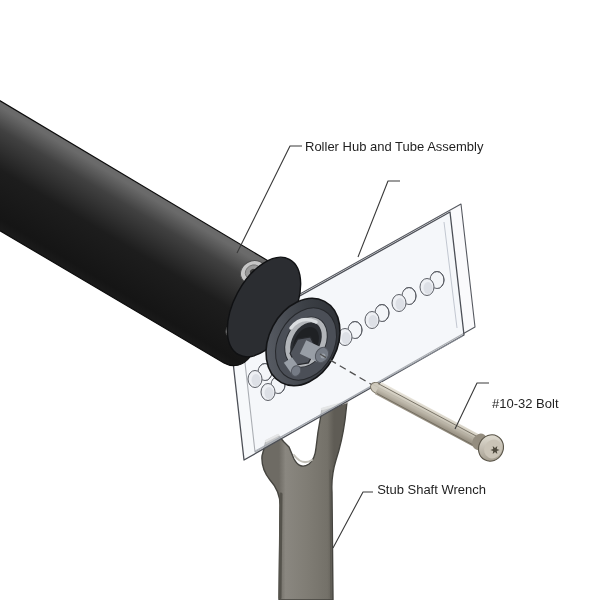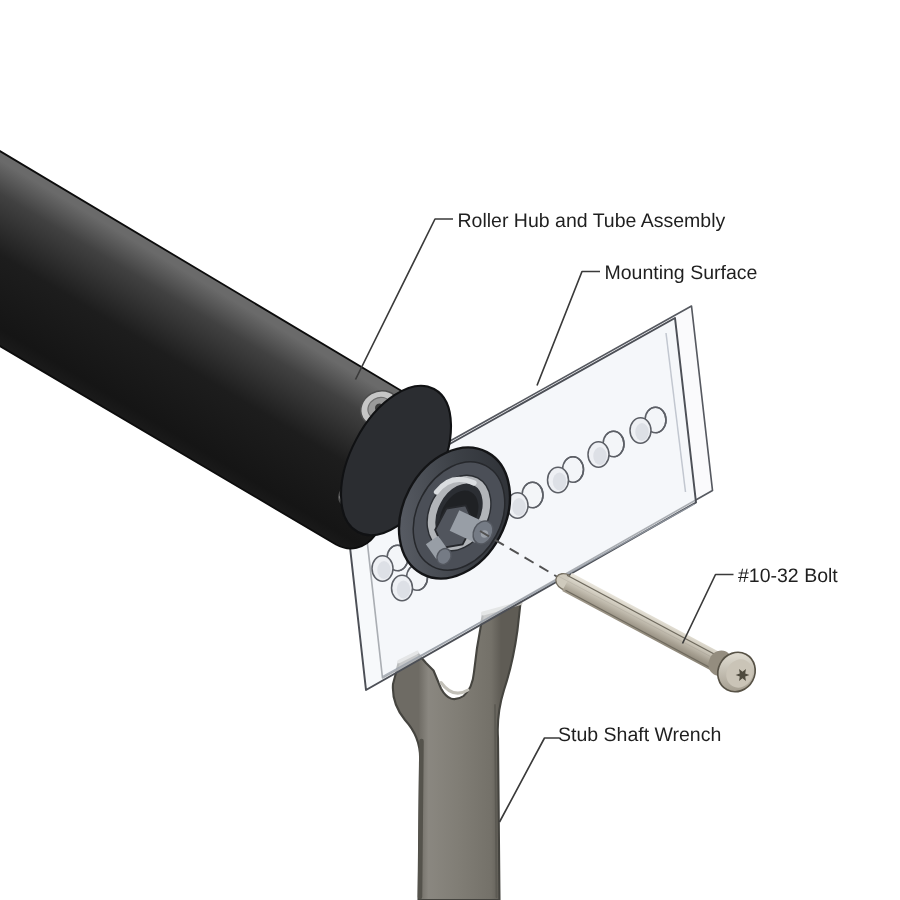--- a/index.html
+++ b/index.html
@@ -11,21 +11,21 @@
     overflow: hidden;
   }
   #drawing { position: absolute; left: 0; top: 0; }
   .callout {
     position: absolute;
     font-size: 13px;
     line-height: 16px;
     color: #1f1f1f;
     white-space: nowrap;
   }
-  .callout.centered { text-align: left; white-space: normal; }
+  .callout.centered { text-align: right; white-space: normal; }
 </style>
 </head>
 <body>
 
 <div id="figure">
   <svg id="drawing" width="600" height="600" viewBox="0 0 600 600">
     <defs>
       <linearGradient id="tubeGrad" gradientUnits="userSpaceOnUse" x1="150" y1="197" x2="88" y2="300">
         <stop offset="0" stop-color="#6a6a6a"></stop>
         <stop offset="0.16" stop-color="#414141"></stop>
@@ -196,20 +196,19 @@
     <g stroke="#3a3a3a" stroke-width="1.1" fill="none" stroke-linejoin="round">
       <polyline points="302,146 290,146 237,253"></polyline>
       <polyline points="400,181 388,181 358,257"></polyline>
       <polyline points="489,383 477,383 455,429"></polyline>
       <polyline points="373,492 363,492 333,548"></polyline>
     </g>
   </svg>
 
   <div class="callout" style="left:305px; top:139px;">Roller Hub and Tube Assembly</div>
 
-  <div class="callout" style="left:403px; top:174px;">Mounting Surface</div>
-
-  <div class="callout" style="left:492px; top:376px;">#10-32 Bolt</div>
+
+  <div class="callout" style="left:492px; top:396px;">#10-32 Bolt</div>
 
   <div class="callout centered" style="left:372px; top:482px; width:114px;">
     <div>Stub Shaft Wrench</div>
   </div>
 </div>
 
 </body></html>

